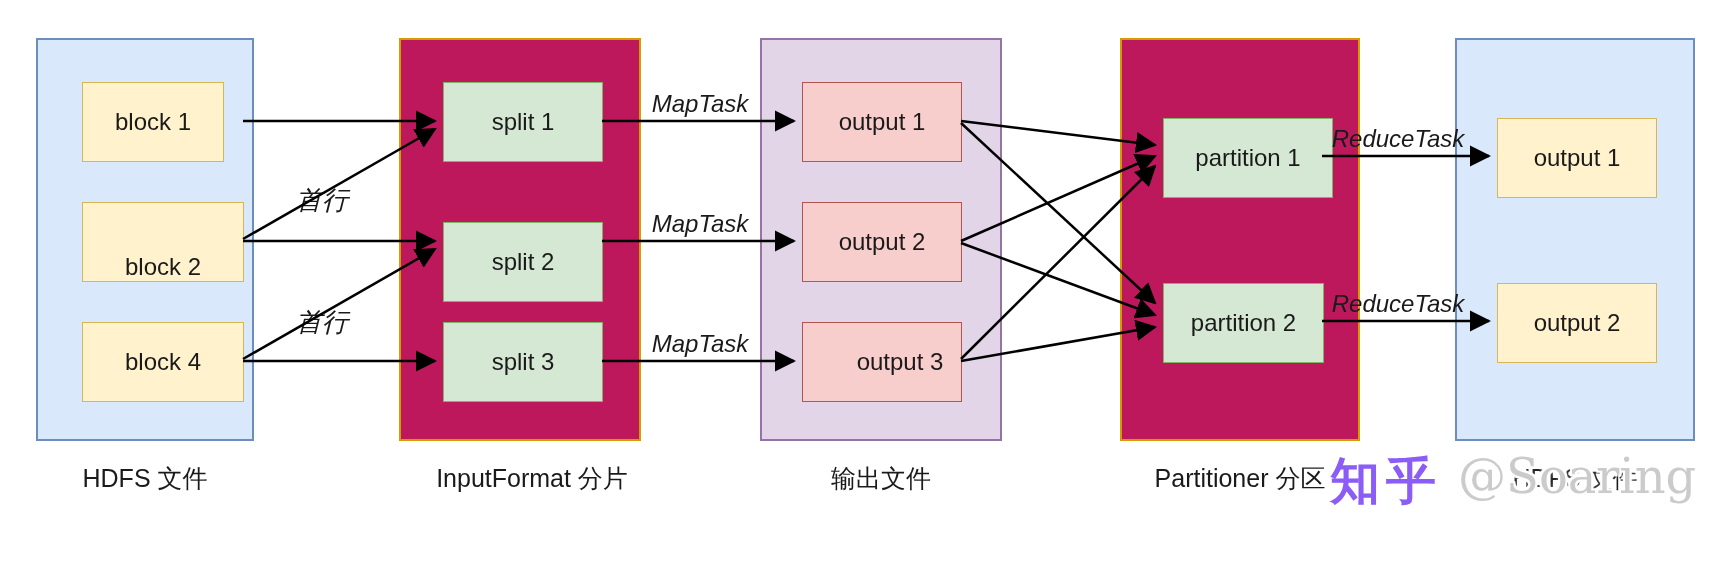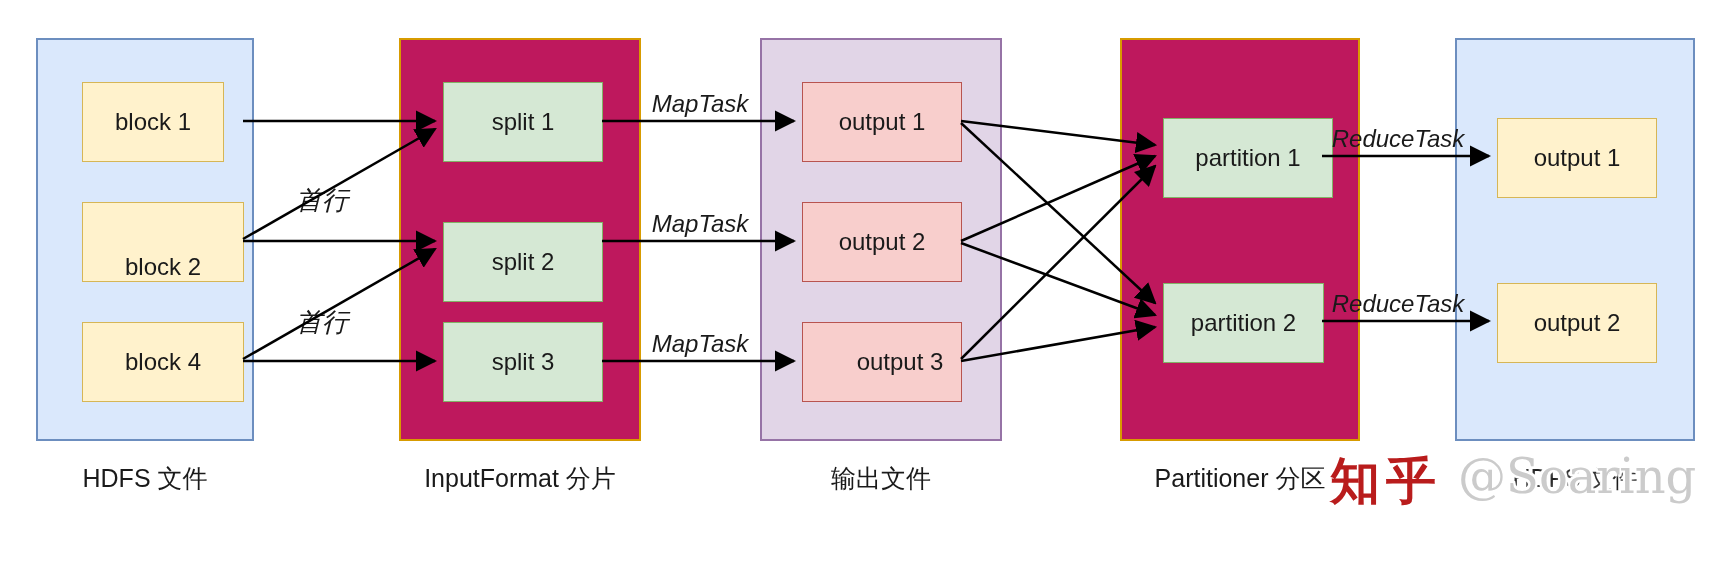--- a/index.html
+++ b/index.html
@@ -46,21 +46,21 @@
     position:absolute;left:0;top:0;width:1736px;height:562px;
     z-index:5;pointer-events:none;
   }
   #arrow-layer line{stroke:#000;stroke-width:2.5;}
   #watermark{
     position:absolute;left:1330px;top:448px;
     z-index:10;display:flex;align-items:flex-start;
     text-shadow:0 0 3px #fff,0 0 6px #fff,2px 2px 0 #fff,-2px -2px 0 #fff,2px -2px 0 #fff,-2px 2px 0 #fff;
     white-space:nowrap;
   }
-  #wm-brand{font-size:50px;font-weight:700;color:#b91c1c;letter-spacing:6px;}
+  #wm-brand{font-size:50px;font-weight:700;color:#8b5cf6;letter-spacing:6px;}
   #wm-handle{font-size:48px;color:#cbcbcb;font-family:"DejaVu Serif","Liberation Serif",serif;margin-left:16px;}
 </style>
 </head>
 <body>
 
 <div id="canvas">
 
   <div class="container c-blue" style="left:36px;width:218px;">
     <div class="node n-yellow" style="left:44px;top:42px;width:142px;align-items:center;">
         <span>block 1</span>
@@ -78,21 +78,21 @@
     <div class="node n-green" style="left:42px;top:42px;">
         <span>split 1</span>
       </div>
     <div class="node n-green" style="left:42px;top:162px;margin-top:20px;">
         <span>split 2</span>
       </div>
     <div class="node n-green" style="left:42px;top:282px;">
         <span>split 3</span>
       </div>
   </div>
-  <div class="col-label" style="left:360px;">InputFormat 分片</div>
+  <div class="col-label" style="left:372px;">InputFormat 分片</div>
 
   <div class="container c-purple" style="left:760px;width:242px;">
     <div class="node n-red" style="left:40px;top:42px;">
         <span>output 1</span>
       </div>
     <div class="node n-red" style="left:40px;top:162px;">
         <span>output 2</span>
       </div>
     <div class="node n-red" style="left:40px;top:282px;padding-left:36px;">
         <span>output 3</span>

